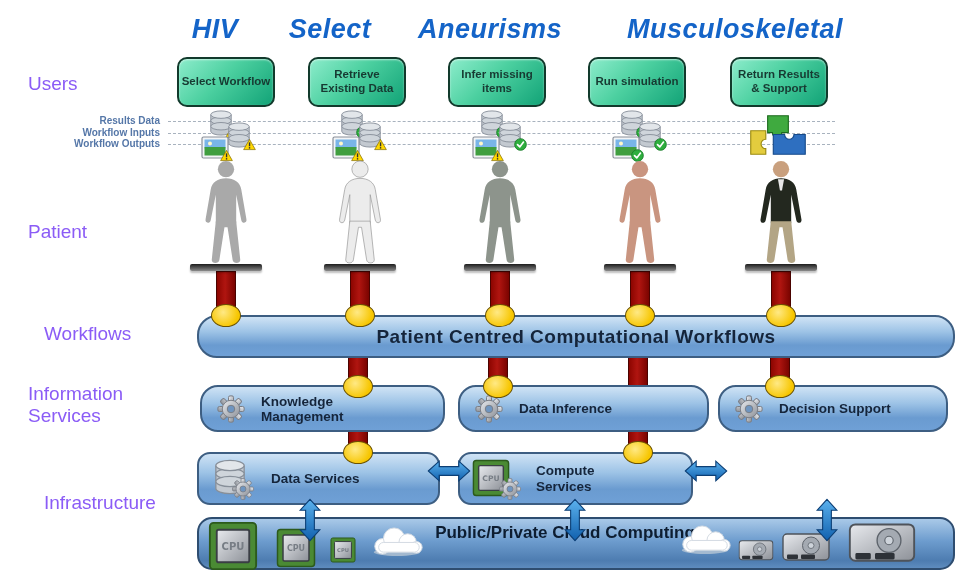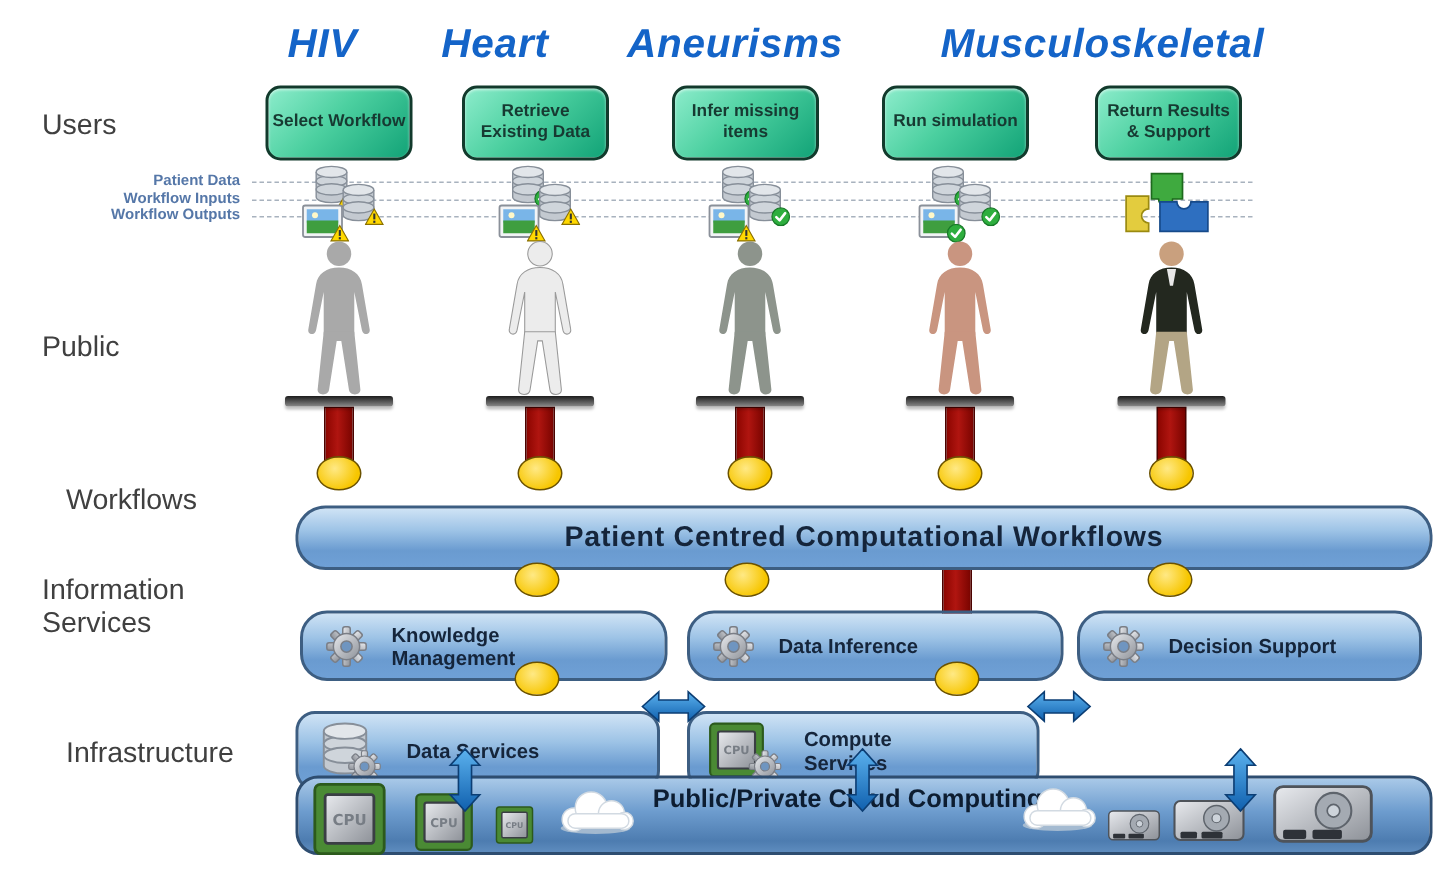--- a/index.html
+++ b/index.html
@@ -5,21 +5,21 @@
   html,body{margin:0;padding:0;background:#ffffff;}
   #stage{position:relative;width:969px;height:581px;background:#ffffff;overflow:hidden;
          font-family:"Liberation Sans",sans-serif;}
   .abs{position:absolute;}
 
   
   .hdr{position:absolute;top:12px;height:34px;font-size:27px;font-weight:bold;font-style:italic;
        color:#1464c8;text-align:center;line-height:34px;letter-spacing:.5px;}
 
   
-  .rowlabel{position:absolute;color:#404040;font-size:19px;font-weight:500;line-height:22px;}
+  .rowlabel{position:absolute;color:#8b5cf6;font-size:19px;font-weight:500;line-height:22px;}
 
   
   .btn-green{position:absolute;top:57px;width:98px;height:50px;border-radius:10px;
     background:linear-gradient(135deg,#8ceccb 0%,#4cd0a0 45%,#12a377 100%);
     border:2px solid #123a2c;box-shadow:inset 0 1px 2px rgba(255,255,255,.6);
     color:#173a32;font-size:11.5px;font-weight:bold;text-align:center;
     display:flex;align-items:center;justify-content:center;line-height:1.2;padding:2px;box-sizing:border-box;}
 
   
   .lane-labels{position:absolute;left:10px;top:115px;width:150px;text-align:right;
@@ -31,21 +31,21 @@
 
   
   .pillar{position:absolute;width:20px;background:linear-gradient(90deg,#8c0500,#b01510 45%,#7a0400);
           border:1px solid #4a0300;box-sizing:border-box;z-index:1;}
   .dot{position:absolute;width:30px;height:23px;border-radius:50%;
        background:radial-gradient(circle at 40% 35%,#ffe985,#f7c600 70%);
        border:1.5px solid #6b5200;box-sizing:border-box;z-index:4;}
 
   
   .bluebox{background:linear-gradient(180deg,#cfe3f5 0%,#9dc3e6 38%,#6a9bd0 72%,#6fa0d6 100%);
-           border:2px solid #3d5e82;box-sizing:border-box;z-index:2;margin-top:22px;}
+           border:2px solid #3d5e82;box-sizing:border-box;z-index:2;}
   .bar{position:absolute;border-radius:20px;display:flex;align-items:center;justify-content:center;}
   .bar-label{font-size:19px;font-weight:600;color:#15253b;letter-spacing:.5px;}
 
   .svc-box{position:absolute;top:385px;height:47px;border-radius:18px;display:flex;align-items:center;}
   .svc-box .gear{margin-left:14px;flex:0 0 auto;}
   .svc-label{margin-left:15px;font-size:13.5px;font-weight:bold;color:#15253b;line-height:15px;}
   .label-narrow{max-width:115px;}
 
   .infra-box{position:absolute;top:452px;height:53px;border-radius:13px;display:flex;align-items:center;}
   .infra-icon{margin-left:10px;flex:0 0 auto;}
@@ -152,38 +152,38 @@
       <symbol id="sym-harrow" viewBox="0 0 40 22">
         <path d="M1 11 L11 2 L11 7 L29 7 L29 2 L39 11 L29 20 L29 15 L11 15 L11 20 Z" fill="url(#gblue)" stroke="#0c3e74" stroke-width="1"></path>
       </symbol>
       <symbol id="sym-varrow" viewBox="0 0 22 40">
         <path d="M11 1 L20 11 L15 11 L15 29 L20 29 L11 39 L2 29 L7 29 L7 11 L2 11 Z" fill="url(#gblue)" stroke="#0c3e74" stroke-width="1"></path>
       </symbol>
     </defs>
   </svg>
 
   <div class="hdr" style="left:150px;width:130px">HIV</div>
-  <div class="hdr" style="left:260px;width:140px">Heart</div>
+  <div class="hdr" style="left:260px;width:140px">Select</div>
   <div class="hdr" style="left:610px;width:250px">Musculoskeletal</div>
   <div class="hdr" style="left:405px;width:170px">Aneurisms</div>
 
   <div class="rowlabel" style="left:28px;top:73px">Users</div>
-  <div class="rowlabel" style="left:28px;top:221px">Public</div>
+  <div class="rowlabel" style="left:28px;top:221px">Patient</div>
   <div class="rowlabel" style="left:44px;top:323px">Workflows</div>
   <div class="rowlabel" style="left:28px;top:383px;width:150px">Information Services</div>
   <div class="rowlabel" style="left:44px;top:492px">Infrastructure</div>
 
   <div class="btn-green" style="left:177px">Select Workflow</div>
   <div class="btn-green" style="left:308px">Retrieve Existing Data</div>
   <div class="btn-green" style="left:448px">Infer missing items</div>
   <div class="btn-green" style="left:588px">Run simulation</div>
   <div class="btn-green" style="left:730px">Return Results &amp; Support</div>
 
   <div class="lane-labels">
-    <div>Patient Data</div>
+    <div>Results Data</div>
     <div>Workflow Inputs</div>
     <div>Workflow Outputs</div>
   </div>
   <div class="lane-line" style="top:121px"></div>
   <div class="lane-line" style="top:132.5px"></div>
   <div class="lane-line" style="top:144px"></div>
 
   <div class="icon-abs" style="left:208px;top:110px;width:26px;height:26px">
     <svg width="26" height="26">
         <use href="#sym-db"></use>

